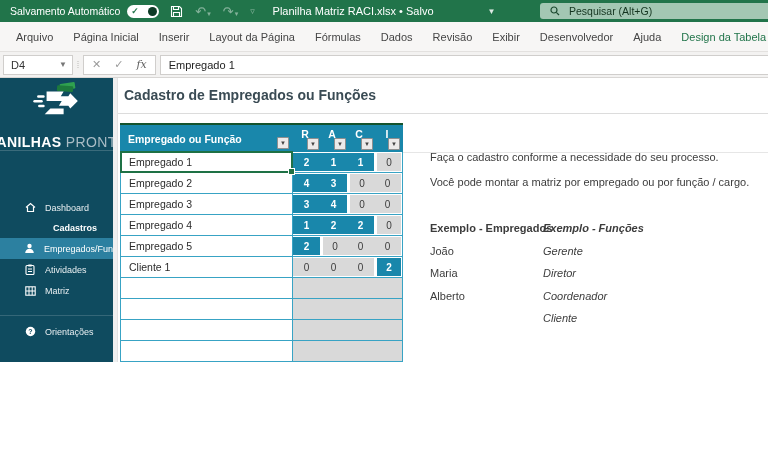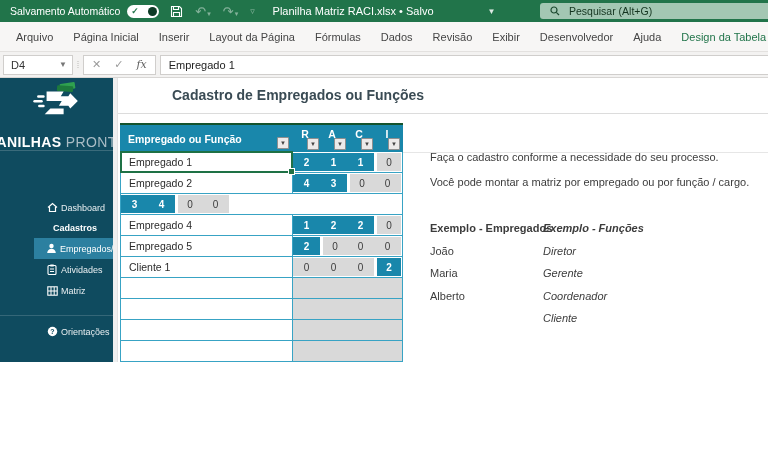--- a/index.html
+++ b/index.html
@@ -54,30 +54,30 @@
   .pane-gap { width:5px; flex:0 0 5px; background:#efefef; border-right:1px solid #e2e2e2; }
   .main { flex:1; position:relative; background:#fff; overflow:hidden; }
 
   .logo-block { height:73px; border-bottom:1px solid rgba(255,255,255,.18); display:flex;
     flex-direction:column; align-items:center; justify-content:center; padding-top:4px; }
   .brand { font-size:14px; letter-spacing:.4px; margin-top:16px; white-space:nowrap; }
   .brand .bold { font-weight:bold; color:#fff; }
   .brand .light { color:#a9bcc5; }
 
   .nav { margin-top:46px; }
-  .nav-item { height:21px; display:flex; align-items:center; padding-left:12px; gap:3px;
-    font-size:9px; color:#e8eef1; cursor:default;margin-left:34px; }
+  .nav-item { height:21px; display:flex; align-items:center; padding-left:24px; gap:9px;
+    font-size:9px; color:#e8eef1; cursor:default; }
   .nav-item .ni-icon { width:12px; display:flex; justify-content:center; }
   .nav-item.active { background:var(--sidebaractive,#2c80a0); color:#fff; }
   .nav-section { height:20px; display:flex; align-items:center;
     padding-left:53px; font-size:9px; font-weight:bold; color:#fff; }
   .nav-sep { border-top:1px solid rgba(255,255,255,.16); margin:14px 0 5px 0; }
 
   
-  .heading { position:absolute; left:6px; top:9px; font-size:14px; font-weight:bold; color:#3a4b54;margin-left:48px; }
+  .heading { position:absolute; left:6px; top:9px; font-size:14px; font-weight:bold; color:#3a4b54; }
   .heading-rule { position:absolute; left:0; right:0; top:35px; border-top:1px solid #dcdcdc; }
   .faint-line { position:absolute; left:285px; right:0; top:74px; border-top:1px solid #e6e6e6; }
 
   .raci-table { position:absolute; left:2px; top:45px; width:283px; }
   .thead { display:flex; height:29px; background:var(--tableheader,#1987ab);
     border-top:2px solid #14532d; }
   .th-name { width:173px; position:relative; display:flex; align-items:center; padding-left:8px;
     font-size:10.5px; font-weight:bold; color:#fff; }
   .th-raci { width:27px; position:relative; }
   .th-raci .letter { position:absolute; left:50%; top:3px; transform:translateX(-70%);
@@ -287,20 +287,21 @@
             <div class="trow">
               <div class="tname">Empregado 2</div>
               <div class="tvals">
                 <div class="tcell filled">4</div>
                 <div class="tcell filled">3</div>
                 <div class="tcell zero gap">0</div>
                 <div class="tcell zero">0</div>
               </div>
             </div>
             <div class="trow">
+              <div class="tname">Empregado 3</div>
               <div class="tvals">
                 <div class="tcell filled">3</div>
                 <div class="tcell filled">4</div>
                 <div class="tcell zero gap">0</div>
                 <div class="tcell zero">0</div>
               </div>
             </div>
             <div class="trow">
               <div class="tname">Empregado 4</div>
               <div class="tvals">
@@ -395,20 +396,20 @@
       <div class="inst" style="top:98px;">Você pode montar a matriz por empregado ou por função / cargo.</div>
 
       <div class="excol" style="left:312px;">
         <div class="exline exhead">Exemplo - Empregados</div>
       <div class="exline">João</div>
           <div class="exline">Maria</div>
           <div class="exline">Alberto</div>
         </div>
       <div class="excol" style="left:425px;font-style:italic;">
         <div class="exline exhead">Exemplo - Funções</div>
-      <div class="exline">Diretor</div>
-          <div class="exline">Gerente</div>
+      <div class="exline">Gerente</div>
+          <div class="exline">Diretor</div>
           <div class="exline">Coordenador</div>
           <div class="exline">Cliente</div>
         </div>
     </main>
   </div>
 </div>
 
 </body></html>

